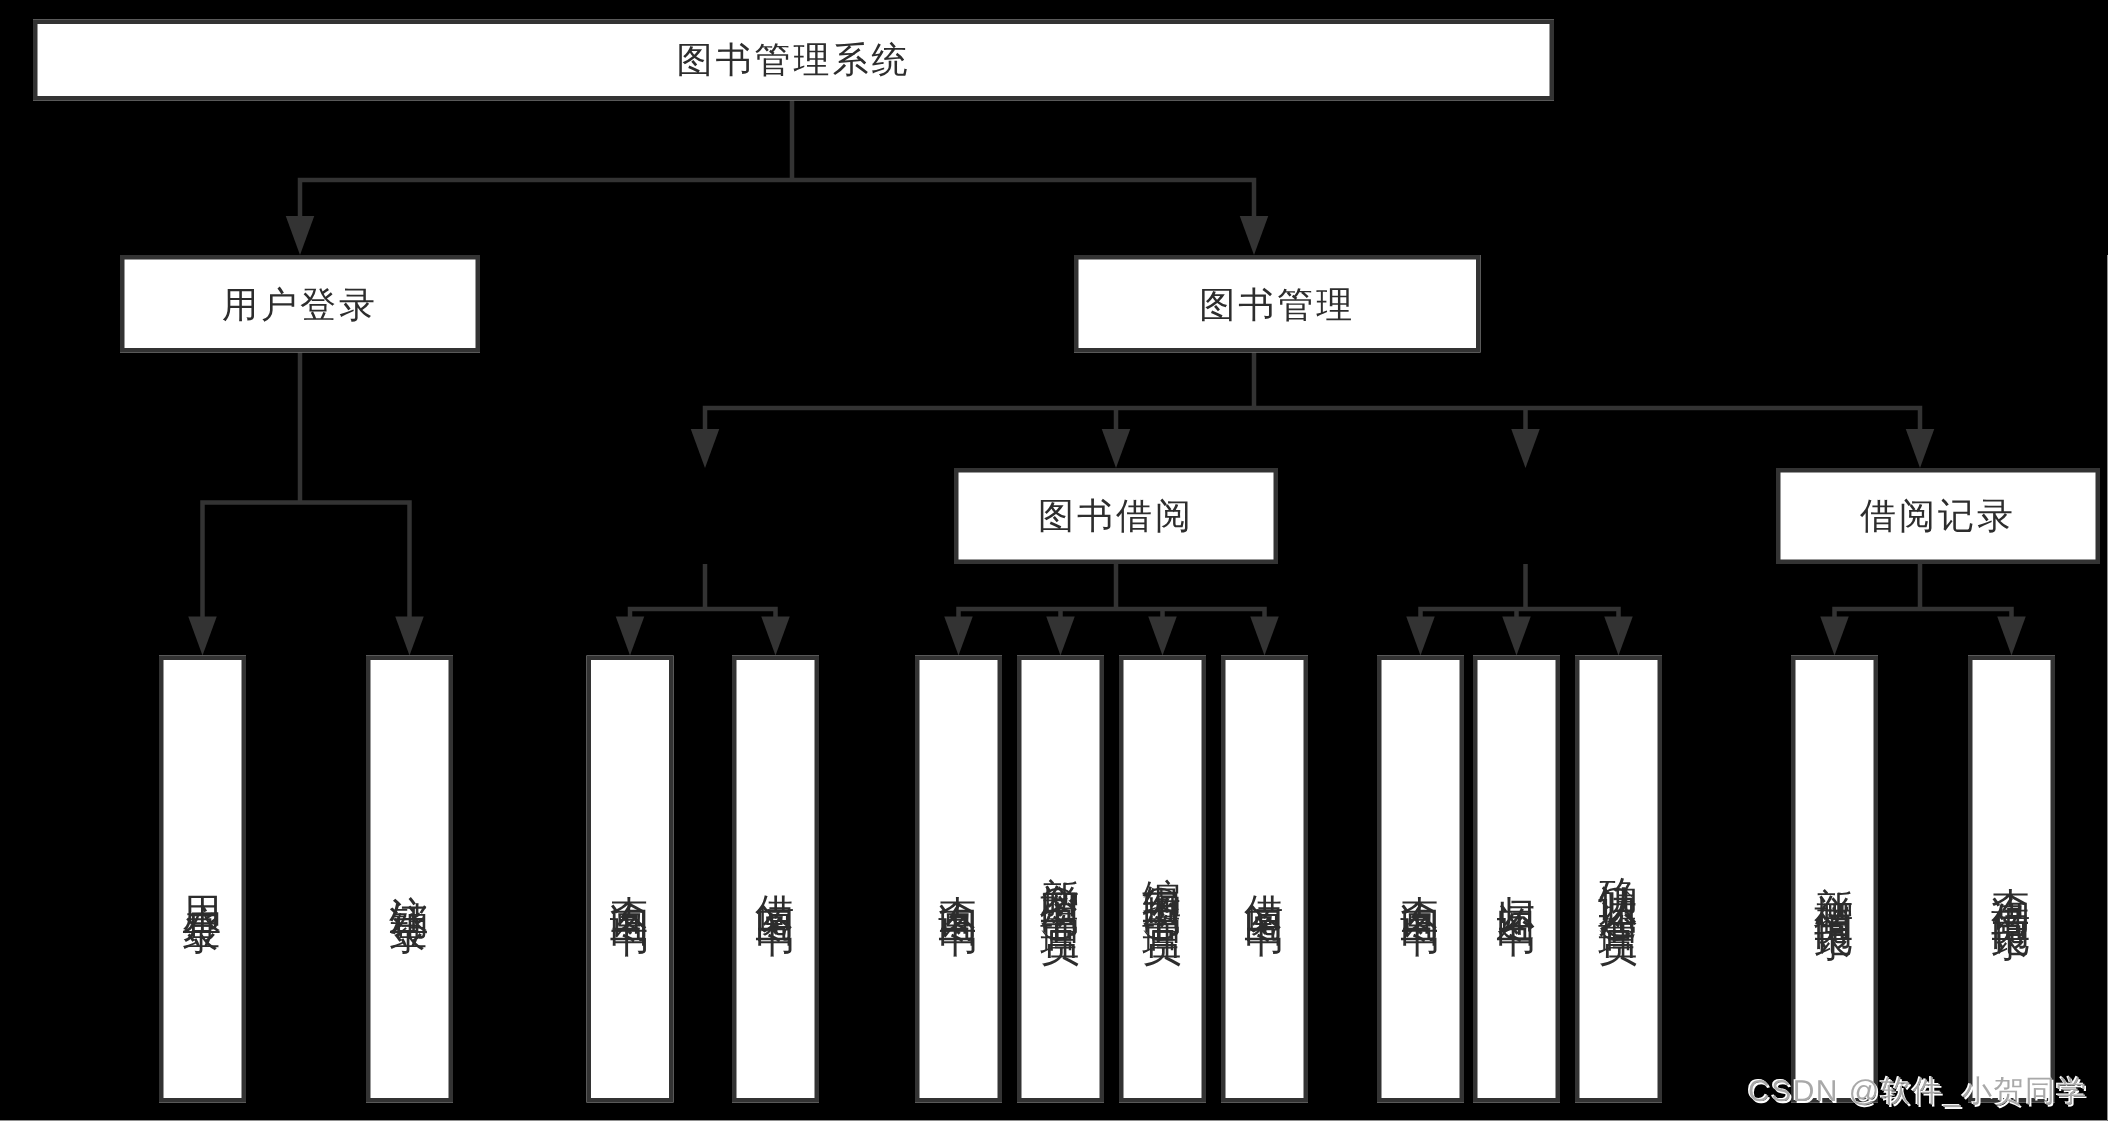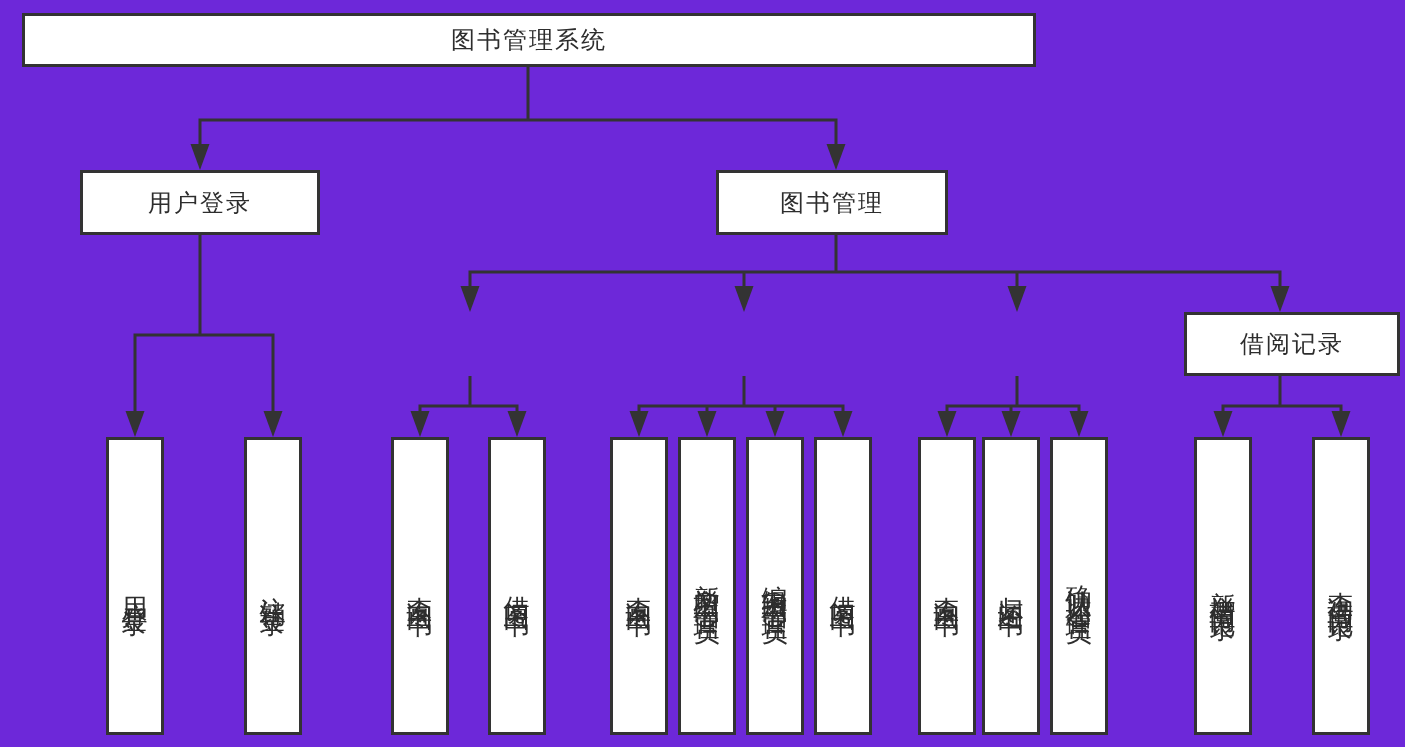--- a/index.html
+++ b/index.html
@@ -1,20 +1,20 @@
 <!DOCTYPE html>
 <html><head>
 <meta charset="utf-8">
 <style>
   html, body { margin: 0; padding: 0; background: #ffffff; }
   #canvas {
     position: relative;
     width: 1405px;
     height: 747px;
-    background: #6d28d9;
+    background: #000000;
     overflow: hidden;
     font-family: "Liberation Sans", "DejaVu Sans", sans-serif;
   }
   #connector-layer {
     position: absolute;
     left: 0; top: 0;
     width: 1405px; height: 747px;
     pointer-events: none;
   }
   .box, .vbox {
@@ -94,24 +94,27 @@
       </g>
   </svg>
 
   <div class="box" style="left:22px; top:13px; width:1014px; height:54px;">
     <span>图书管理系统</span>
   </div>
 
   <div class="box" style="left:80px; top:170px; width:240px; height:65px;">
     <span>用户登录</span>
   </div>
-  <div class="box" style="left:716px; top:170px; width:232px; height:65px;">
+  <div class="box" style="left:716px; top:170px; width:271px; height:65px;">
     <span>图书管理</span>
   </div>
 
+  <div class="box" style="left:636px; top:312px; width:216px; height:64px;">
+    <span>图书借阅</span>
+  </div>
   <div class="box" style="left:1172px; top:312px; width:216px; height:64px;margin-left:12px;">
     <span>借阅记录</span>
   </div>
 
   <div class="vbox" style="left:106px; top:437px; width:58px; height:298px;">
     <span>用户登录</span>
   </div>
   <div class="vbox" style="left:244px; top:437px; width:58px; height:298px;">
     <span>注销登录</span>
   </div>
@@ -142,14 +145,15 @@
   <div class="vbox" style="left:1050px; top:437px; width:58px; height:298px;">
     <span>确认归还（管理员）</span>
   </div>
   <div class="vbox" style="left:1194px; top:437px; width:58px; height:298px;">
     <span>新增借阅记录</span>
   </div>
   <div class="vbox" style="left:1312px; top:437px; width:58px; height:298px;">
     <span>查询借阅记录</span>
   </div>
 
+  <div id="watermark">CSDN @软件_小贺同学</div>
 
 </div>
 
 </body></html>

